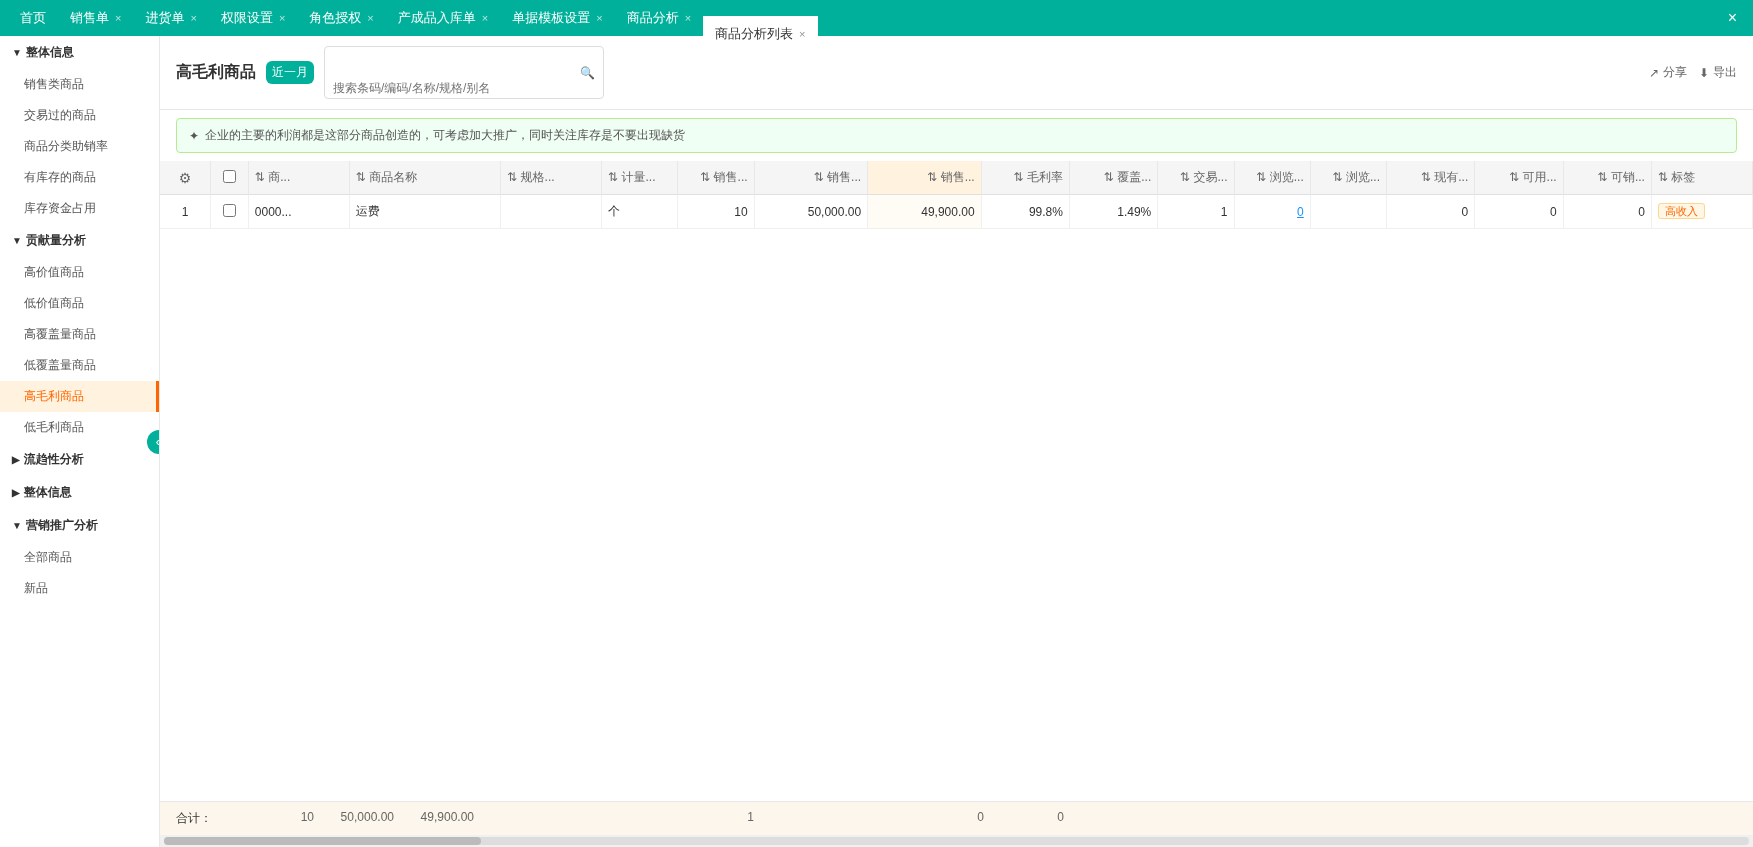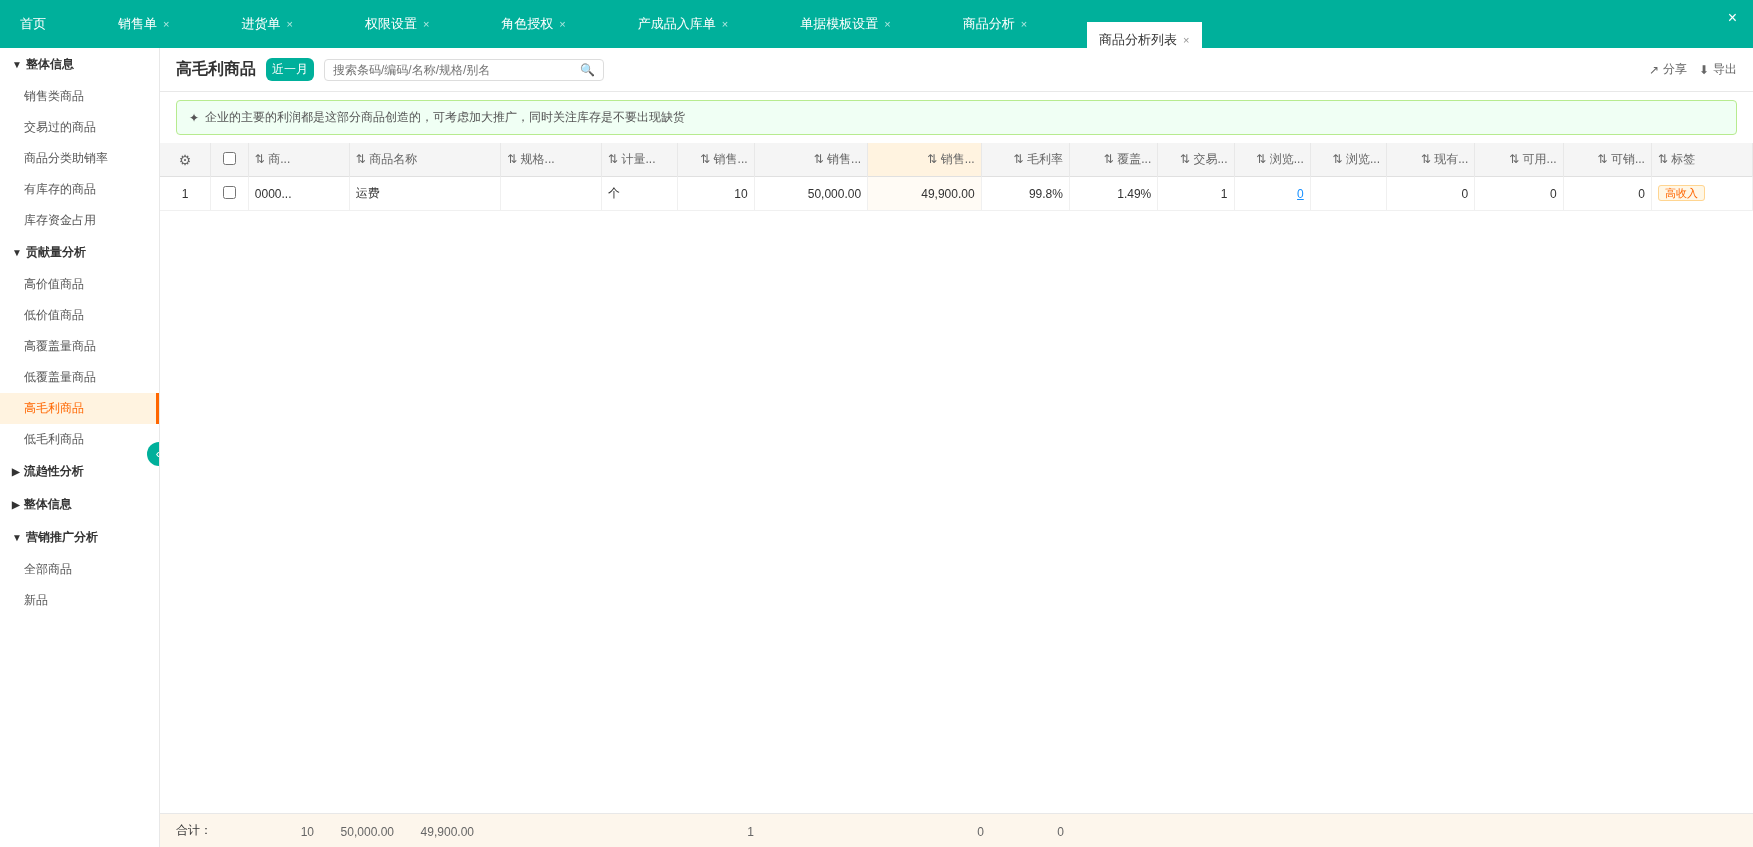--- a/index.html
+++ b/index.html
@@ -1,28 +1,27 @@
 <!DOCTYPE html>
 <html><head>
   <meta charset="utf-8">
   <style>
     * { margin: 0; padding: 0; box-sizing: border-box; }
     body { font-family: 'Microsoft YaHei', Arial, sans-serif; font-size: 12px; background: #f5f5f5; color: #333; overflow: hidden; width: 1753px; height: 847px; }
 
     
     .top-nav {
       background: #00b09b;
-      height: 48px;
+      height: 36px;
       display: flex;
       align-items: center;
       padding: 0 8px;
       color: white;
       font-size: 13px;
       position: relative;
-      gap: 48px;
     }
     .top-nav .nav-item {
       padding: 0 12px;
       height: 36px;
       display: flex;
       align-items: center;
       cursor: pointer;
       white-space: nowrap;
       position: relative;
     }
@@ -150,20 +149,21 @@
       flex: 1;
       max-width: 280px;
     }
     .search-box input {
       border: none;
       outline: none;
       font-size: 12px;
       color: #999;
       flex: 1;
       background: transparent;
+      margin-top: 31px;
     }
     .search-icon { color: #999; cursor: pointer; }
 
     .header-actions {
       margin-left: auto;
       display: flex;
       align-items: center;
       gap: 12px;
     }
     .action-btn {
@@ -229,21 +229,21 @@
       border-radius: 3px;
       font-size: 11px;
     }
 
     
     .table-footer {
       background: #fdf6ec;
       border-top: 1px solid #e8e8e8;
       padding: 8px 16px;
       display: flex;
-      align-items: flex-end;
+      align-items: flex-start;
       font-size: 12px;
       color: #666;
       gap: 30px;
       margin-top: 32px;
     }
     .table-footer .footer-label { color: #333; }
     .footer-values {
       display: flex;
       gap: 0;
     }

